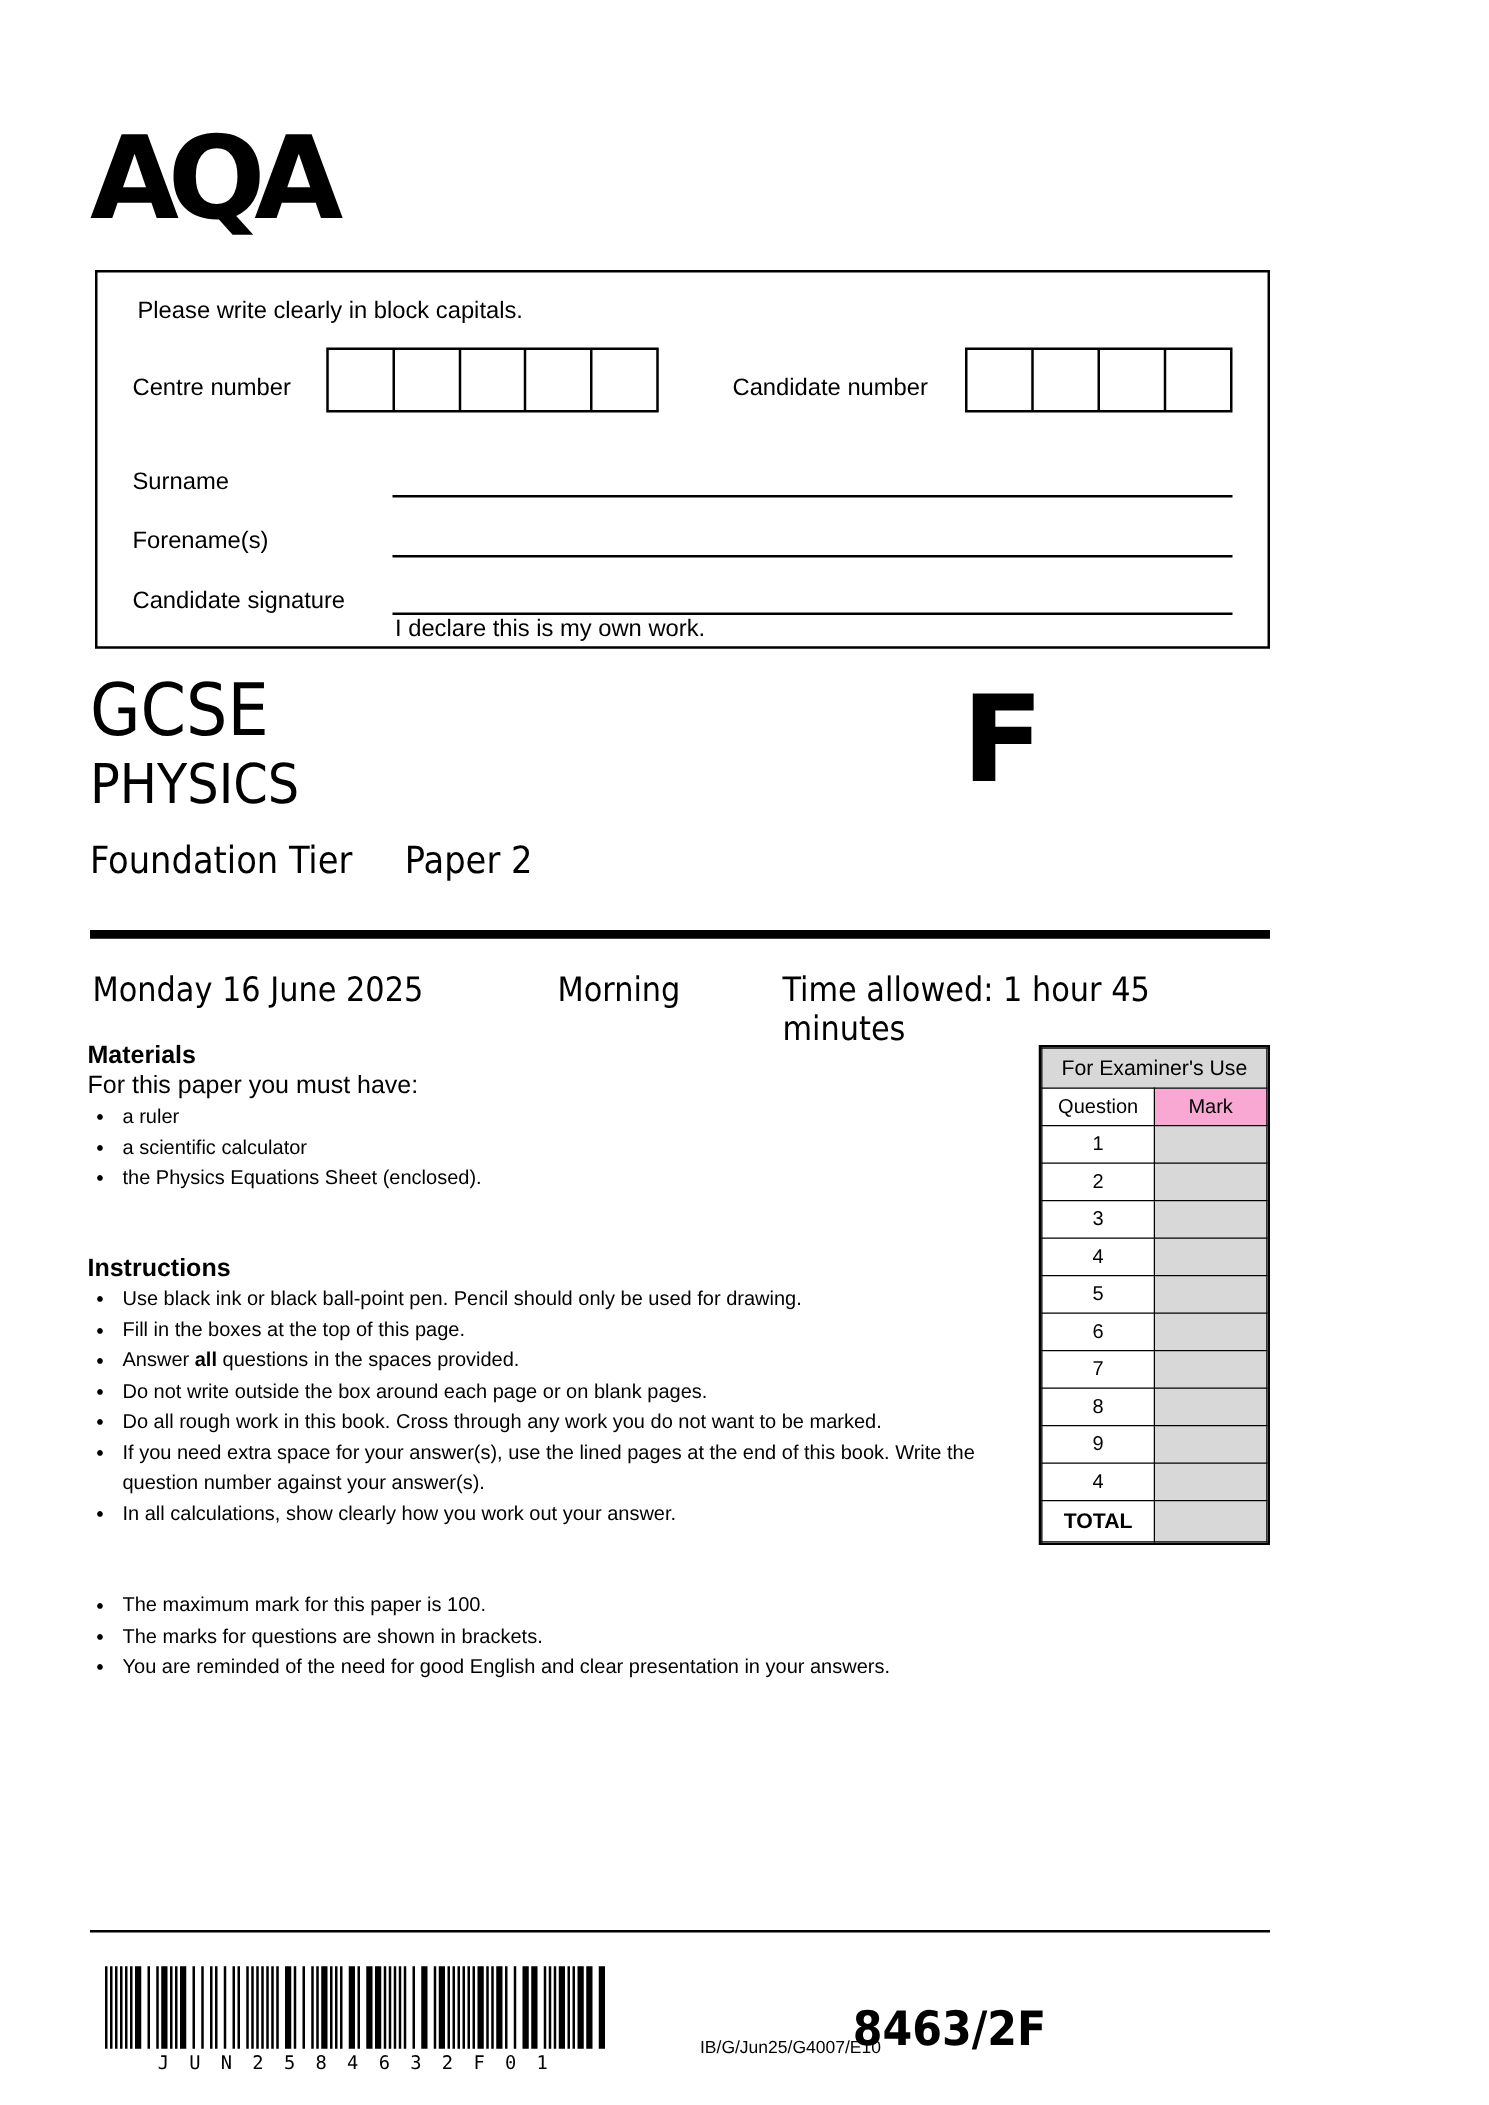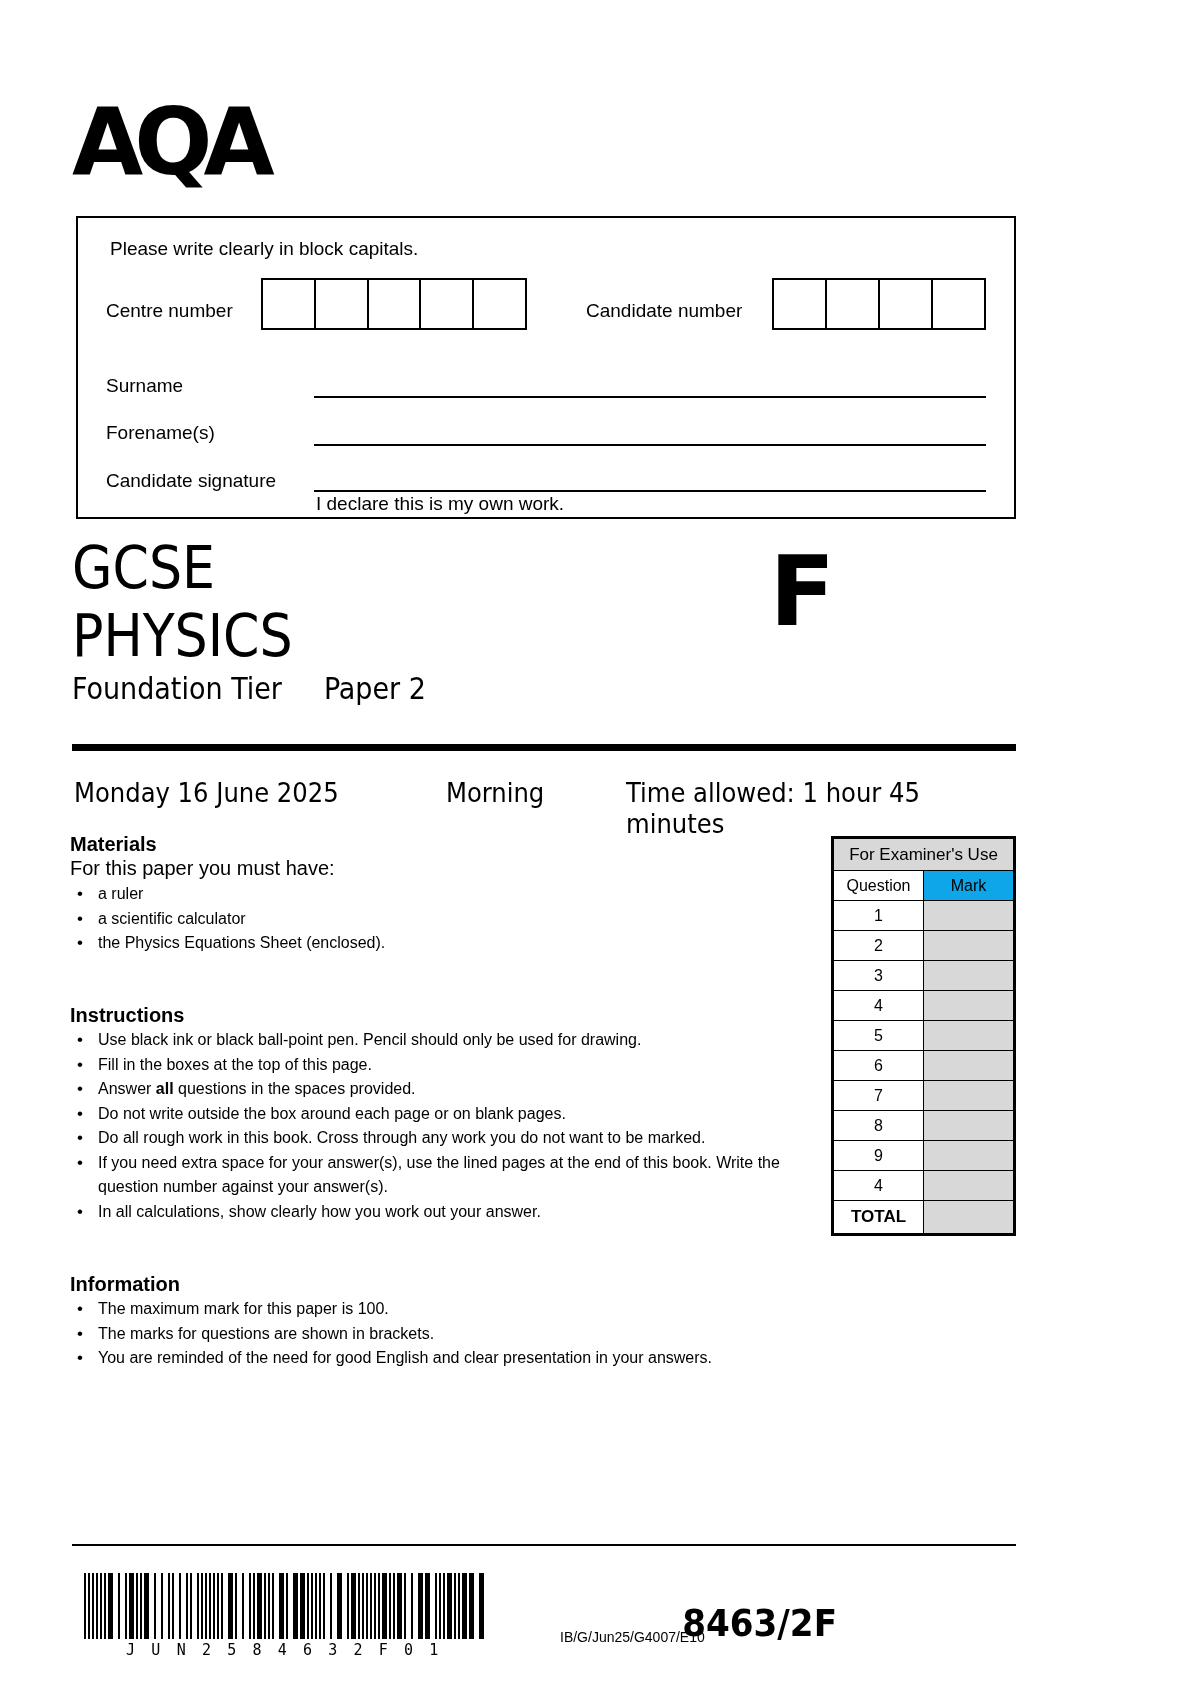--- a/index.html
+++ b/index.html
@@ -109,21 +109,21 @@
     font-family: "DejaVu Sans Condensed", "Liberation Sans Narrow", "Liberation Sans", sans-serif;
     font-size: 58px;
     font-weight: normal;
     letter-spacing: 0px;
   }
   .t-subject {
     position: absolute;
     left: 72px;
     top: 601px;
     font-family: "DejaVu Sans Condensed", "Liberation Sans Narrow", "Liberation Sans", sans-serif;
-    font-size: 58px;
+    font-size: 44px;
     letter-spacing: 0px;
   }
   .t-tier {
     position: absolute;
     left: 72px;
     top: 670px;
     font-family: "DejaVu Sans Condensed", "Liberation Sans Narrow", "Liberation Sans", sans-serif;
     font-size: 30px;
   }
   .t-tier .gap { display: inline-block; width: 42px; }
@@ -220,21 +220,21 @@
     background: #d8d8d8;
     font-size: 17px;
     height: 31px;
   }
   .extable td.colhdr {
     background: #ffffff;
     font-size: 16px;
     height: 29px;
   }
   .extable td.colhdr.mark {
-    background: #0ea5e9;
+    background: #f9a8d4;
   }
   .extable td.qnum {
     background: #ffffff;
     width: 50%;
   }
   .extable td.markcell {
     background: #d8d8d8;
     width: 50%;
   }
   .extable td.totlabel {
@@ -362,21 +362,20 @@
       <li>Fill in the boxes at the top of this page.</li>
       <li id="instr-bold">Answer <b class="inl">all</b> questions in the spaces provided.</li>
       <li>Do not write outside the box around each page or on blank pages.</li>
       <li>Do all rough work in this book.  Cross through any work you do not want to be marked.</li>
       <li>If you need extra space for your answer(s), use the lined pages at the end of this book.  Write the question number against your answer(s).</li>
       <li>In all calculations, show clearly how you work out your answer.</li>
     </ul>
   </div>
 
   <div class="section sec-information">
-    <div class="sec-head">Information</div>
     <ul class="blist">
       <li>The maximum mark for this paper is 100.</li>
       <li>The marks for questions are shown in brackets.</li>
       <li>You are reminded of the need for good English and clear presentation in your answers.</li>
     </ul>
   </div>
 
   <div class="extable">
     <table>
       <tbody id="extable-body">

